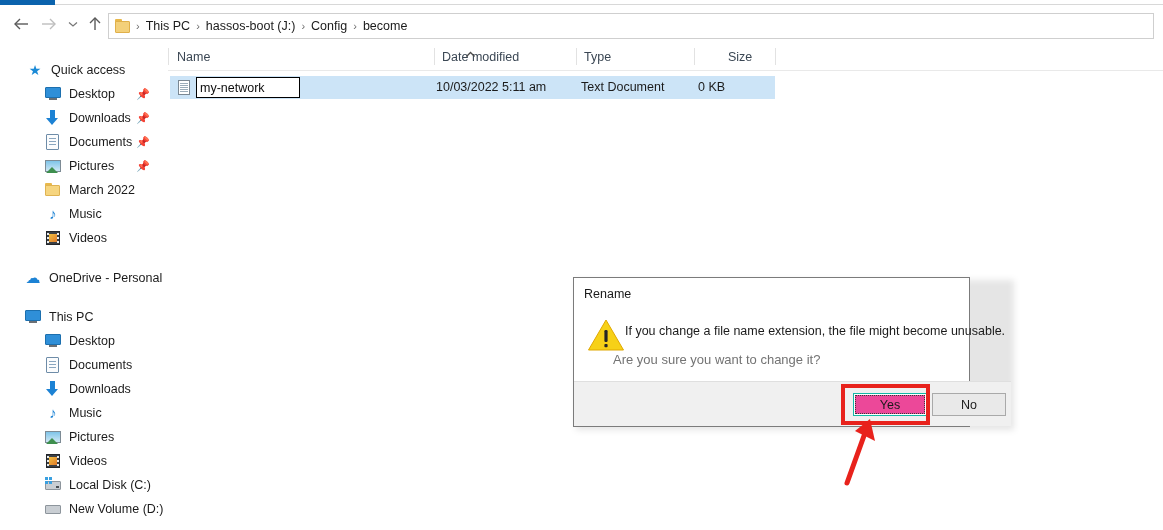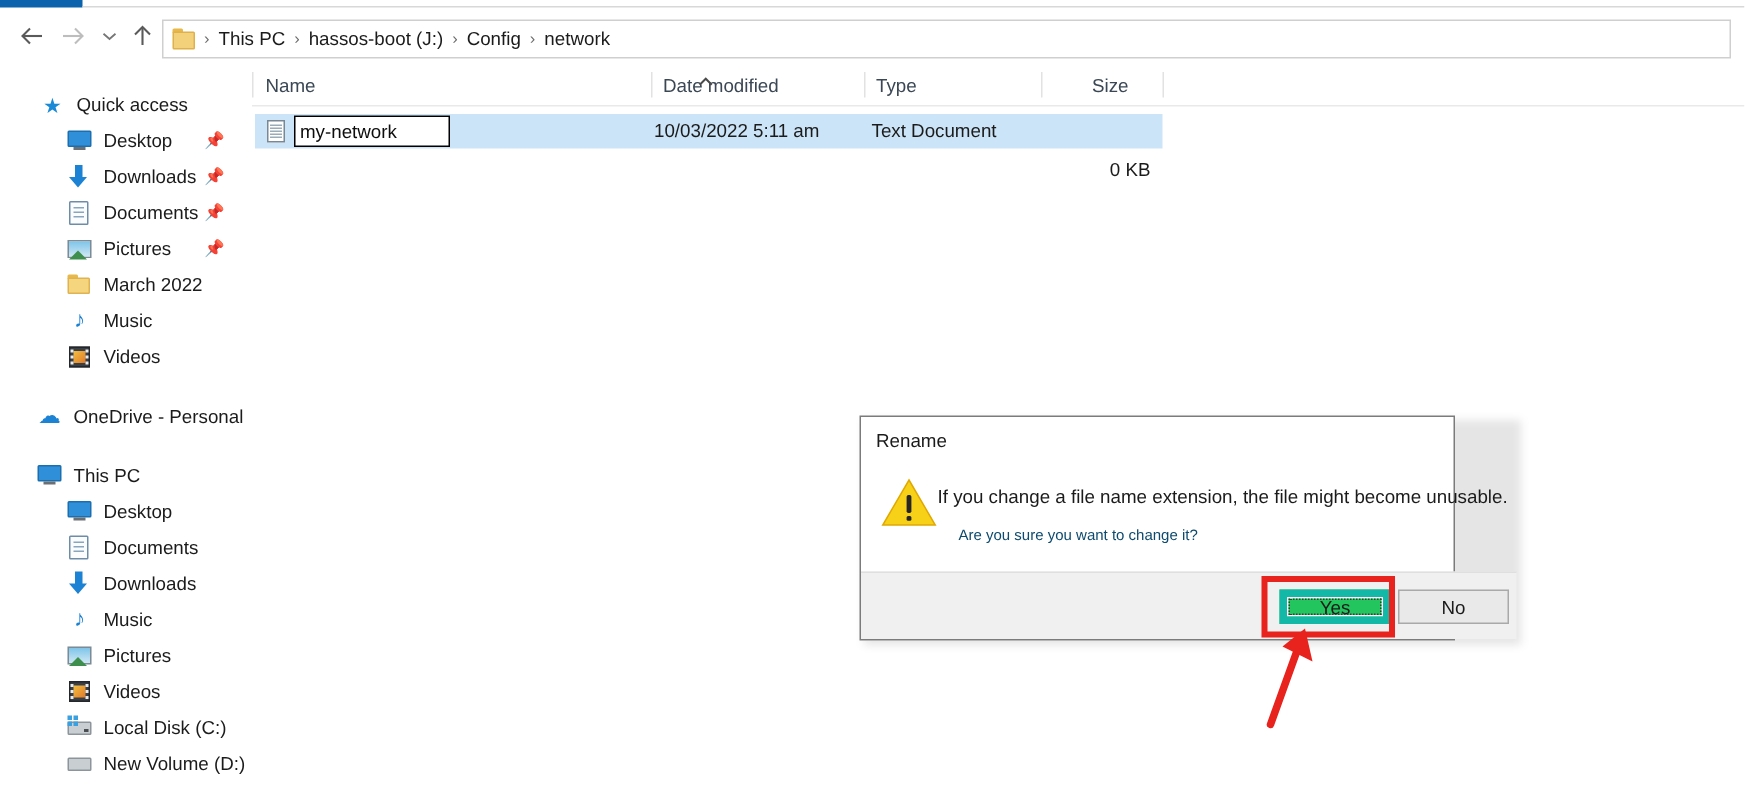--- a/index.html
+++ b/index.html
@@ -152,55 +152,55 @@
   .file-ic .ln { position:absolute; left:2px; width:8px; height:1px; background:#9bacb9; }
   .rename-box {
     position:absolute; left:26px; top:1px; width:104px; height:21px;
     border:1px solid #000000; background:#ffffff;
     display:flex; align-items:center; padding-left:3px;
   }
   .rename-box span { font-size:12.5px; color:#0d0d0d; }
   .cell {
     position:absolute; top:4px; font-size:12.5px; color:#1b1b1b; white-space:nowrap;
   }
-  .cell.right { text-align:right;margin-top:26px; }
+  .cell.right { text-align:left; }
 
   
   .dlg-shadow {
     position:absolute; left:576px; top:280px; width:438px; height:150px;
     background: rgba(0,0,0,0.10); filter: blur(3px);
   }
   .dialog {
     position: absolute; left: 573px; top: 277px; width: 397px; height: 150px;
     background: #ffffff; border: 1px solid #7b7b7b;
   }
   .dlg-title {
     position:absolute; left:10px; top:9px; font-size:12.5px; color:#1b1b1b;
   }
   .dlg-warn {
     position:absolute; left:13px; top:40px; width:38px; height:34px;
   }
   .dlg-msg1 {
     position:absolute; left:51px; top:46px; font-size:12.5px; color:#1b1b1b; white-space:nowrap;
   }
   .dlg-msg2 {
-    position:absolute; left:65px; top:74px; font-size:10px; color:#0c4a6e; white-space:nowrap;
+    position:absolute; left:39px; top:74px; font-size:13px; color:#737373; white-space:nowrap;
   }
   .dlg-footer {
     position:absolute; left:0; bottom:0; width:437px; height:45px;
     background:#f0f0f0; border-top:1px solid #dfdfdf;
   }
   .btn {
     position:absolute; top:11px; width:74px; height:23px;
     background:#e9e9e9; border:1px solid #a9a9a9;
     font-size:12.5px; color:#1b1b1b;
     display:flex; align-items:center; justify-content:center;
   }
   .btn-yes {
-    left:279px; background:#22c55e; border:5px solid #14b8a6;
+    left:279px; background:#ec4899; border:1px solid #14b8a6;
     box-shadow: inset 0 0 0 1px #ffffff;
   }
   .btn-yes .dotted {
     position:absolute; left:1px; top:1px; right:1px; bottom:1px;
     border:1px dotted #3a3a3a;
   }
   .btn-no { left:358px; background:#e9e9e9; }
 
   
   .redbox {
@@ -257,21 +257,21 @@
         <div class="tab"></div>
           <div class="body"></div>
       </div>
       <span class="crumb-sep">›</span>
       <span class="crumb">This PC</span>
       <span class="crumb-sep">›</span>
       <span class="crumb">hassos-boot (J:)</span>
       <span class="crumb-sep">›</span>
       <span class="crumb">Config</span>
       <span class="crumb-sep">›</span>
-      <span class="crumb">network</span>
+      <span class="crumb">become</span>
     </div>
   </div>
 
   <div class="sidebar">
 
     <div class="sb-item" style="margin-top:17px;">
       <span class="sb-ic ic-star" style="margin-left:26px; text-align:center;">★</span>
       <span>Quick access</span>
     </div>
 

